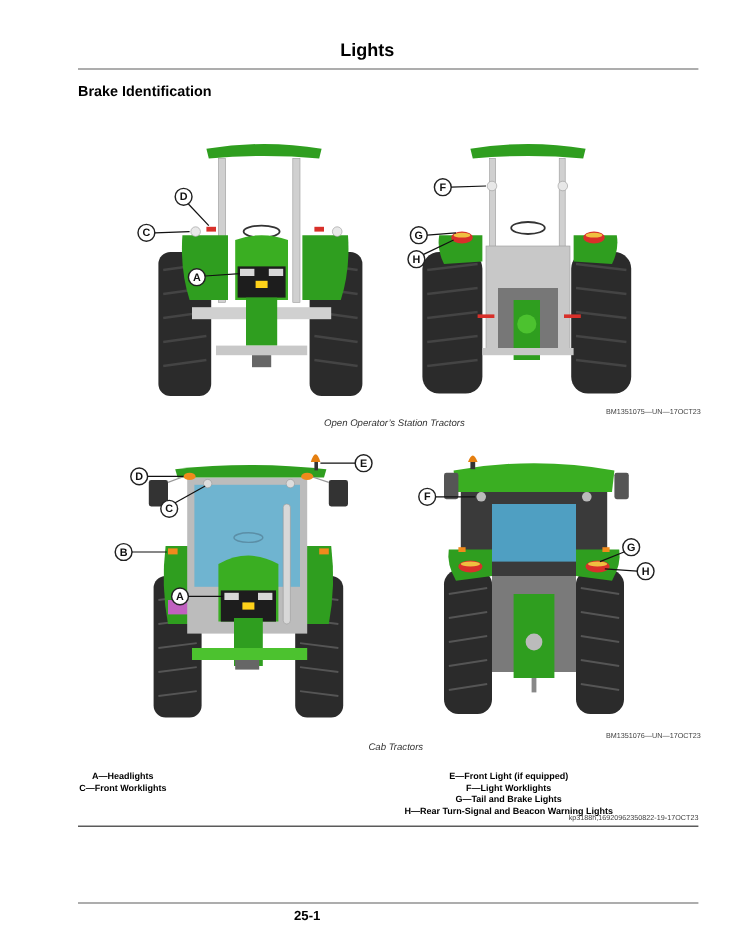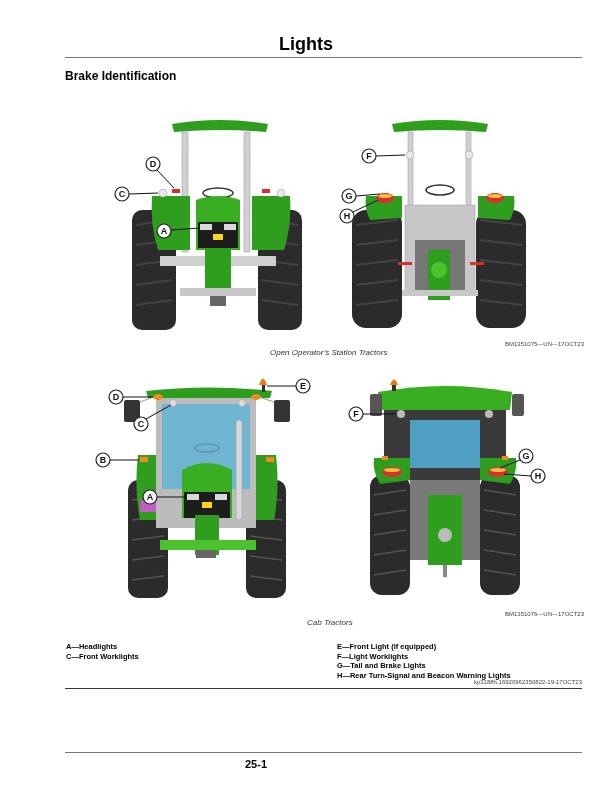--- a/index.html
+++ b/index.html
@@ -1,25 +1,25 @@
 <!DOCTYPE html>
 <html><head>
 <meta charset="utf-8">
 <style>
   html, body { margin: 0; padding: 0; background: #ffffff; }
   body { width: 612px; height: 792px; position: relative; overflow: hidden; font-family: "Liberation Sans", sans-serif; color: #000; }
   .abs { position: absolute; }
-  .page-title { left: 0; width: 612px; top: 34px; text-align: center; font-size: 18px; font-weight: bold; }
+  .page-title { left: 0; width: 612px; top: 34px; text-align: center; font-size: 15px; font-weight: bold; }
   .rule { left: 65px; width: 517px; height: 1px; background: #777; }
   .section-title { left: 65px; top: 69px; font-size: 12px; font-weight: bold; }
   .fig { overflow: visible; }
   .caption { font-size: 8px; font-style: italic; color: #333; }
   .refcode { font-size: 6px; color: #444; }
   .legend { font-size: 7.5px; font-weight: bold; line-height: 9.5px; }
-  .legend div { white-space: nowrap; }
+  .legend div { white-space: nowrap; text-align: center; }
   .footer-page { left: 0; width: 512px; top: 758px; text-align: center; font-size: 11px; font-weight: bold; }
   .callout-circle { fill: #fff; stroke: #222; stroke-width: 1.2; }
   .callout-text { font-family: "Liberation Sans", sans-serif; font-weight: bold; font-size: 9px; text-anchor: middle; dominant-baseline: central; fill: #111; }
   .leader { stroke: #111; stroke-width: 1; fill: none; }
 </style>
 </head>
 <body>
 
 <div class="abs page-title">Lights</div>
 <div class="abs rule" style="top:57px;"></div>

